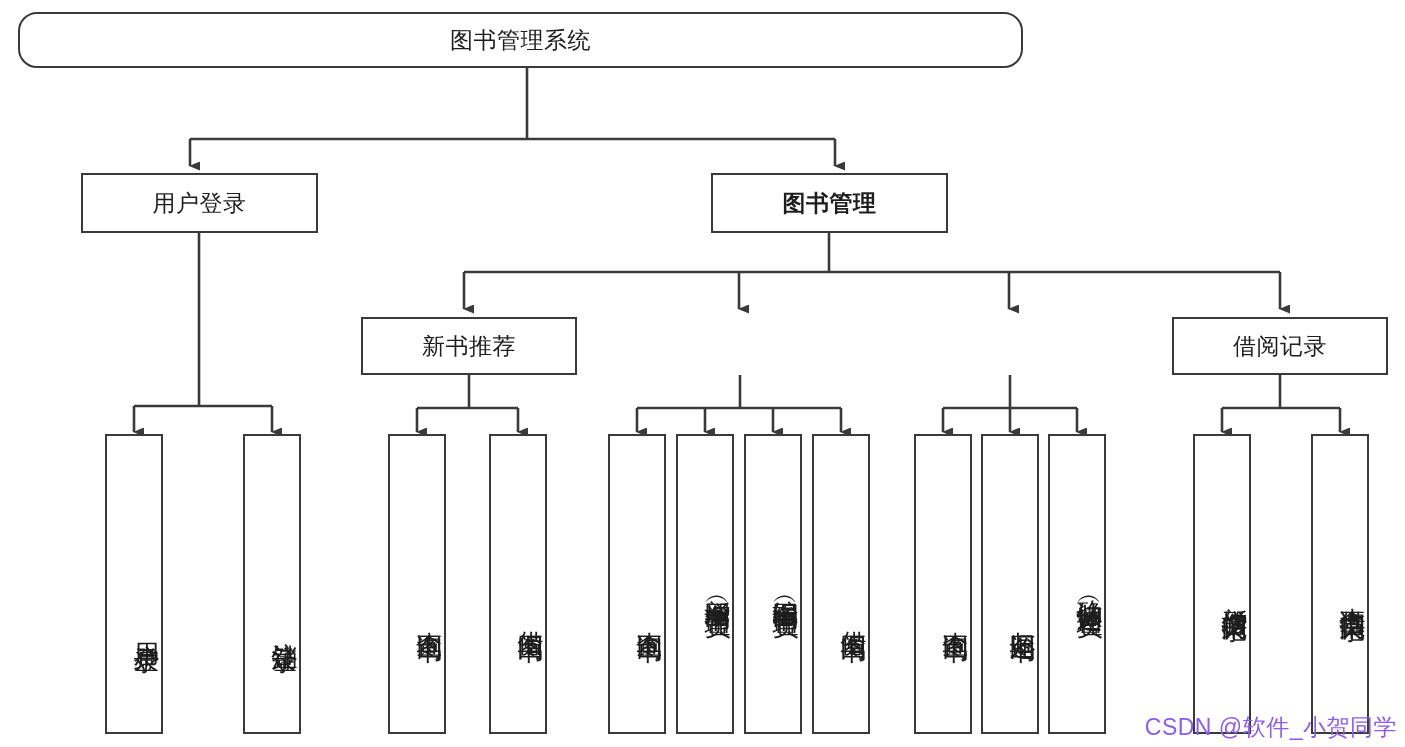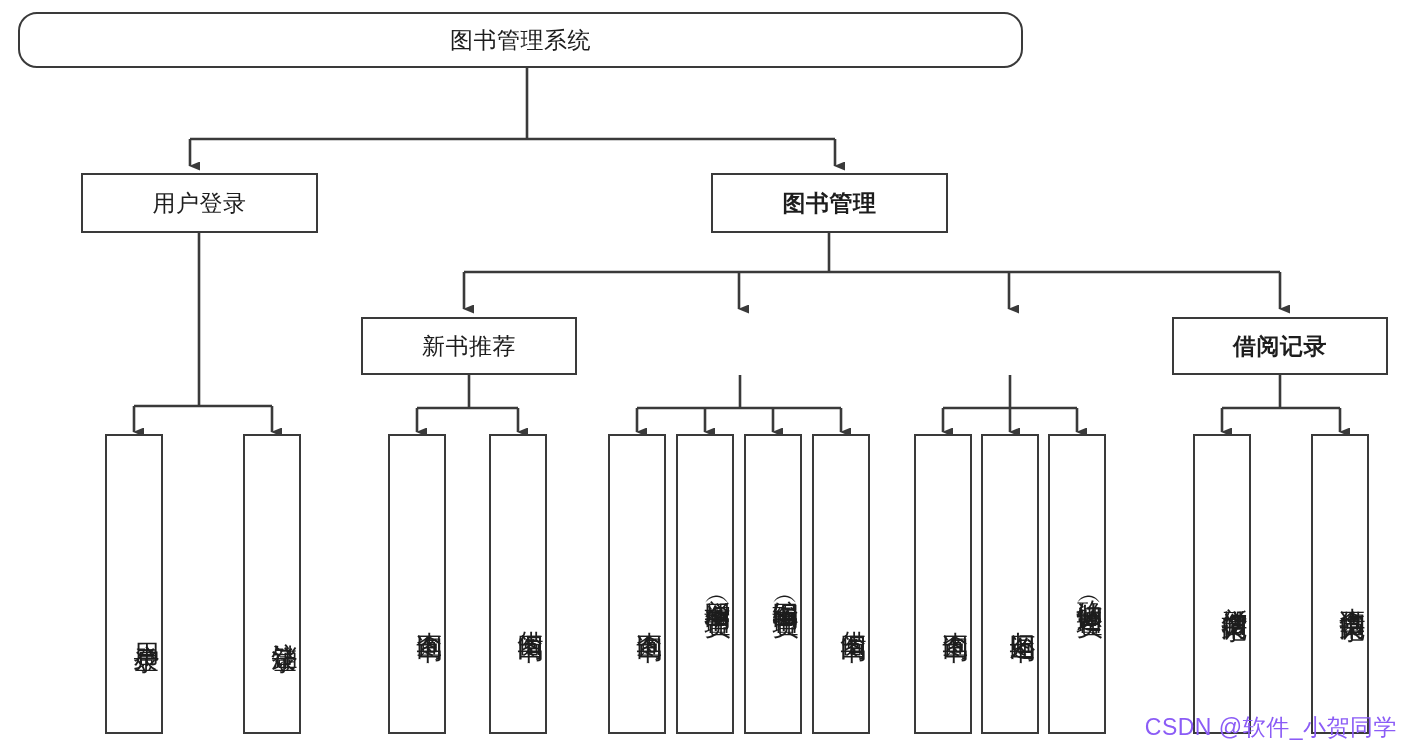--- a/index.html
+++ b/index.html
@@ -141,21 +141,21 @@
   <div class="node horiz" style="left:711px; top:173px; width:237px; height:60px;font-weight:bold;">
     <span>图书管理</span>
   </div>
 
   <div class="node horiz" style="left:361px; top:317px; width:216px; height:58px;">
     <span>新书推荐</span>
   </div>
 
 
 
-  <div class="node horiz" style="left:1172px; top:317px; width:216px; height:58px;font-weight:bold;">
+  <div class="node horiz" style="left:1172px; top:317px; width:216px; height:58px;">
     <span>借阅记录</span>
   </div>
 
   <div class="node vert top-pad-lg" style="left:105px; top:434px; width:58px; height:300px;">
     <span>用户登录</span>
   </div>
 
   <div class="node vert top-pad-lg" style="left:243px; top:434px; width:58px; height:300px;">
     <span>注销登录</span>
   </div>

